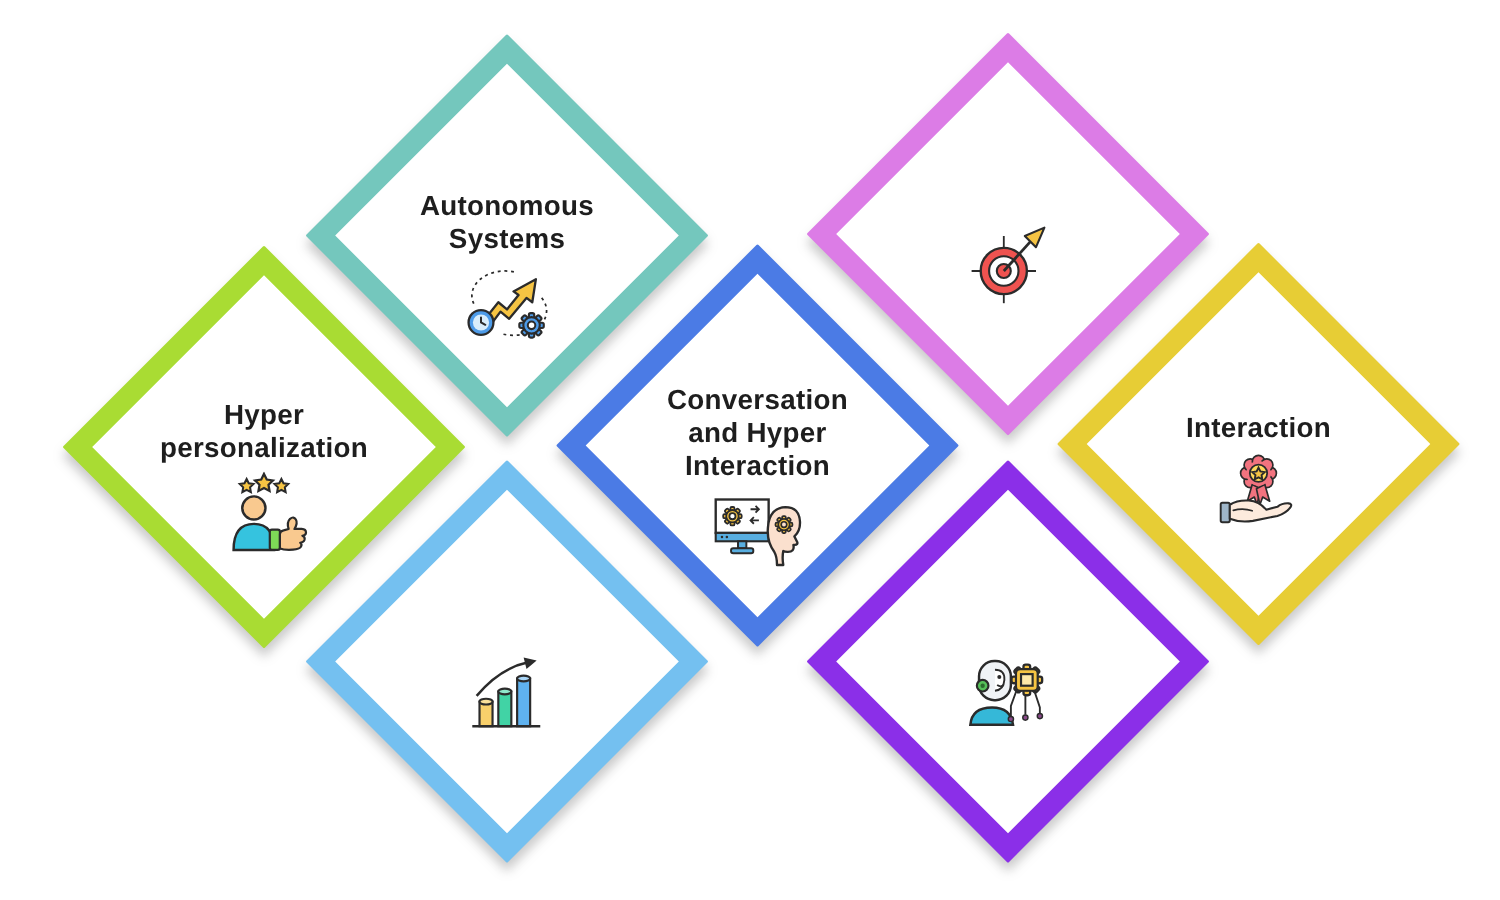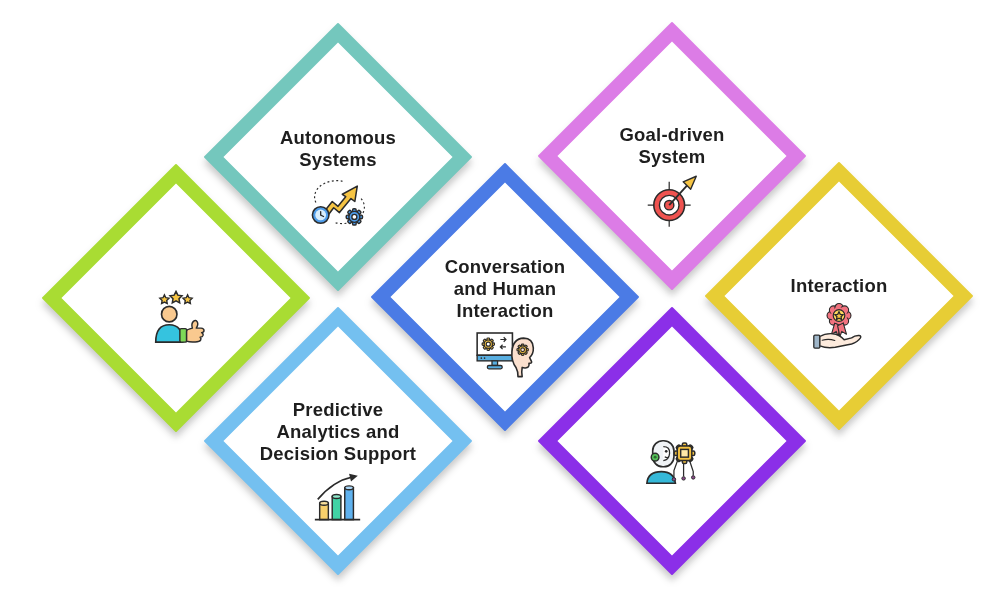--- a/index.html
+++ b/index.html
@@ -60,58 +60,58 @@
           <use href="#gear8" transform="translate(48,43) scale(0.92)" fill="#4D9BE8" stroke="#2b2b2b" stroke-width="1.6"></use>
           <circle cx="48" cy="43" r="2.6" fill="#ffffff" stroke="#2b2b2b" stroke-width="1.4"></circle>
         </svg>
       </div>
     </div>
   </div>
 
   <div class="cell" style="left: 672px; top: 156px;">
     <div class="shape" style="border-color: rgb(220, 124, 230);"></div>
     <div class="content">
-      <div class="label">Goal-driven
-System</div>
       <div class="icon">
         <svg width="56" height="56" viewBox="0 0 60 60">
           <line x1="27" y1="10" x2="27" y2="58" stroke="#2b2b2b" stroke-width="1.3"></line>
           <line x1="4" y1="35" x2="50" y2="35" stroke="#2b2b2b" stroke-width="1.3"></line>
           <circle cx="27" cy="35" r="16.5" fill="#EF5350" stroke="#2b2b2b" stroke-width="1.7"></circle>
           <circle cx="27" cy="35" r="10.5" fill="#ffffff" stroke="#2b2b2b" stroke-width="1.5"></circle>
           <circle cx="27" cy="35" r="5" fill="#EF5350" stroke="#2b2b2b" stroke-width="1.5"></circle>
           <line x1="27" y1="35" x2="46" y2="14" stroke="#2b2b2b" stroke-width="2"></line>
           <path d="M42 10 L56 4 L50 18 Z" fill="#F6C443" stroke="#2b2b2b" stroke-width="1.5" stroke-linejoin="round"></path>
         </svg>
       </div>
     </div>
   </div>
 
   <div class="cell" style="left: 176px; top: 298px;">
     <div class="shape" style="border-color: rgb(169, 220, 51);"></div>
     <div class="content">
+      <div class="label">Hyper
+personalization</div>
       <div class="icon">
         <svg width="62" height="56" viewBox="0 0 64 58">
           <use href="#star5" transform="translate(20,10) scale(5)" fill="#F6C443" stroke="#2b2b2b" stroke-width="0.28"></use>
           <use href="#star5" transform="translate(32,8) scale(6.5)" fill="#F6C443" stroke="#2b2b2b" stroke-width="0.24"></use>
           <use href="#star5" transform="translate(44,10) scale(5)" fill="#F6C443" stroke="#2b2b2b" stroke-width="0.28"></use>
           <circle cx="25" cy="25" r="8" fill="#F9C98F" stroke="#2b2b2b" stroke-width="1.7"></circle>
           <path d="M11 54 Q11 36 25 36 Q39 36 39 54 Z" fill="#35C3DF" stroke="#2b2b2b" stroke-width="1.7"></path>
           <rect x="36" y="40" width="7" height="14" rx="1.5" fill="#7ED957" stroke="#2b2b2b" stroke-width="1.5"></rect>
           <path d="M43 53 L43 43 Q43 41 45.5 40.5 L49 39.5 Q47.5 35 50 32.5 Q52.5 30.5 54 33 Q55.5 35.5 53 39.5 L58 39.5 Q61 39.7 61 42 Q61 44 58.5 44.2 Q60.5 45 60 47 Q59.5 48.8 57 49 Q58.5 50.2 57.5 51.8 Q56.5 53.5 52 53.8 Q46 54.2 43 53 Z" fill="#F9C98F" stroke="#2b2b2b" stroke-width="1.5" stroke-linejoin="round"></path>
         </svg>
       </div>
     </div>
   </div>
 
   <div class="cell" style="left: 505px; top: 297px;">
     <div class="shape" style="border-color: rgb(75, 123, 229);"></div>
     <div class="content">
       <div class="label">Conversation
-and Human
+and Hyper
 Interaction</div>
       <div class="icon">
         <svg width="60" height="52" viewBox="0 0 64 56">
           <rect x="2" y="7" width="38" height="24" fill="#ffffff" stroke="#2b2b2b" stroke-width="1.7"></rect>
           <rect x="2" y="31" width="38" height="6" fill="#58AEE0" stroke="#2b2b2b" stroke-width="1.5"></rect>
           <circle cx="6.5" cy="34" r="0.9" fill="#2b2b2b"></circle>
           <circle cx="10" cy="34" r="0.9" fill="#2b2b2b"></circle>
           <rect x="18" y="37" width="6" height="5" fill="#58AEE0" stroke="#2b2b2b" stroke-width="1.4"></rect>
           <rect x="13" y="42" width="16" height="3.6" rx="1.6" fill="#58AEE0" stroke="#2b2b2b" stroke-width="1.4"></rect>
           <use href="#gear8" transform="translate(14,19) scale(0.72)" fill="#F6C443" stroke="#2b2b2b" stroke-width="1.8"></use>
@@ -151,23 +151,20 @@
           <path d="M9.5 47.5 Q17 50.5 26 49 L43.5 45.5 Q50 43.5 53 39 Q54.2 36.8 51.5 36.5 Q47 36.2 43.5 39 L35.5 41 Q30.5 35 23 34.5 Q15 34 9.5 37.5 Z" fill="#FDEBDD" stroke="#2b2b2b" stroke-width="1.5" stroke-linejoin="round"></path>
           <path d="M12 41.5 Q19 39.5 25.5 41.8" fill="none" stroke="#2b2b2b" stroke-width="1.2" stroke-linecap="round"></path>
         </svg>
       </div>
     </div>
   </div>
 
   <div class="cell" style="left: 338px; top: 441px;">
     <div class="shape" style="border-color: rgb(116, 192, 240);"></div>
     <div class="content">
-      <div class="label">Predictive
-Analytics and
-Decision Support</div>
       <div class="icon">
         <svg width="56" height="54" viewBox="0 0 58 56">
           <path d="M8 31 Q24 12 43 8" fill="none" stroke="#2b2b2b" stroke-width="1.7"></path>
           <path d="M40.5 4.5 L49.5 6.5 L42.5 12.5 Z" fill="#2b2b2b"></path>
           <g stroke="#2b2b2b" stroke-width="1.5">
             <rect x="10" y="35" width="9" height="17" fill="#F8D06B"></rect>
             <ellipse cx="14.5" cy="35" rx="4.5" ry="2" fill="#FAE09A"></ellipse>
             <rect x="23" y="28" width="9" height="24" fill="#41D3A5"></rect>
             <ellipse cx="27.5" cy="28" rx="4.5" ry="2" fill="#8FE8CC"></ellipse>
             <rect x="36" y="19" width="9" height="33" fill="#5FB2EF"></rect>

